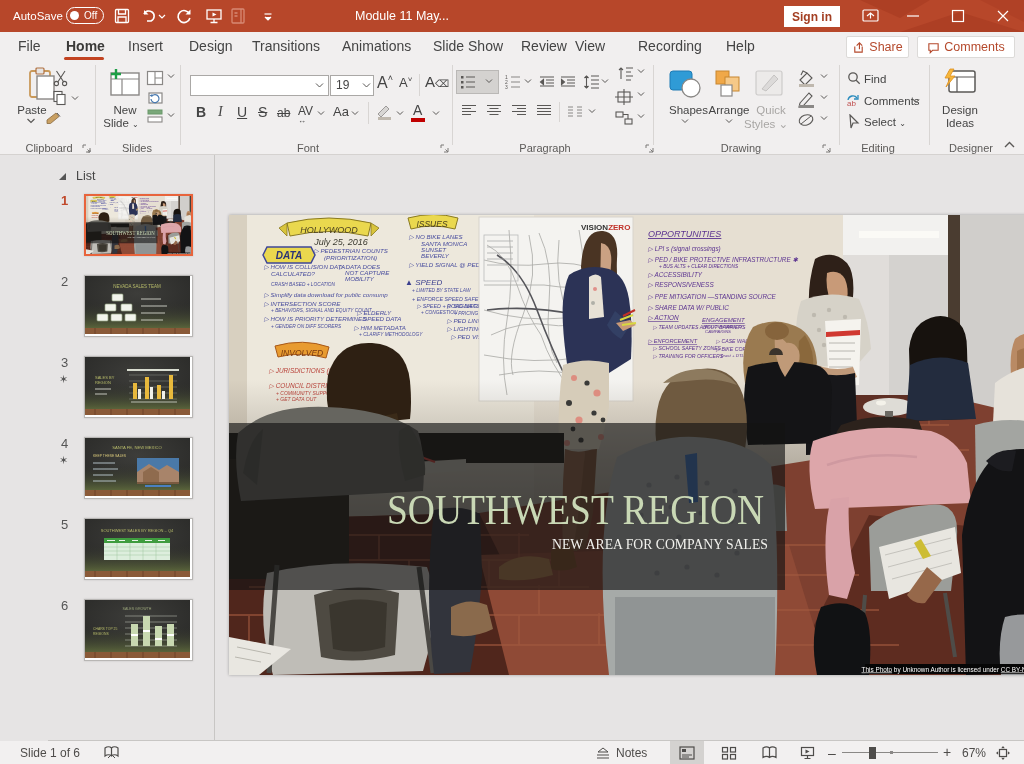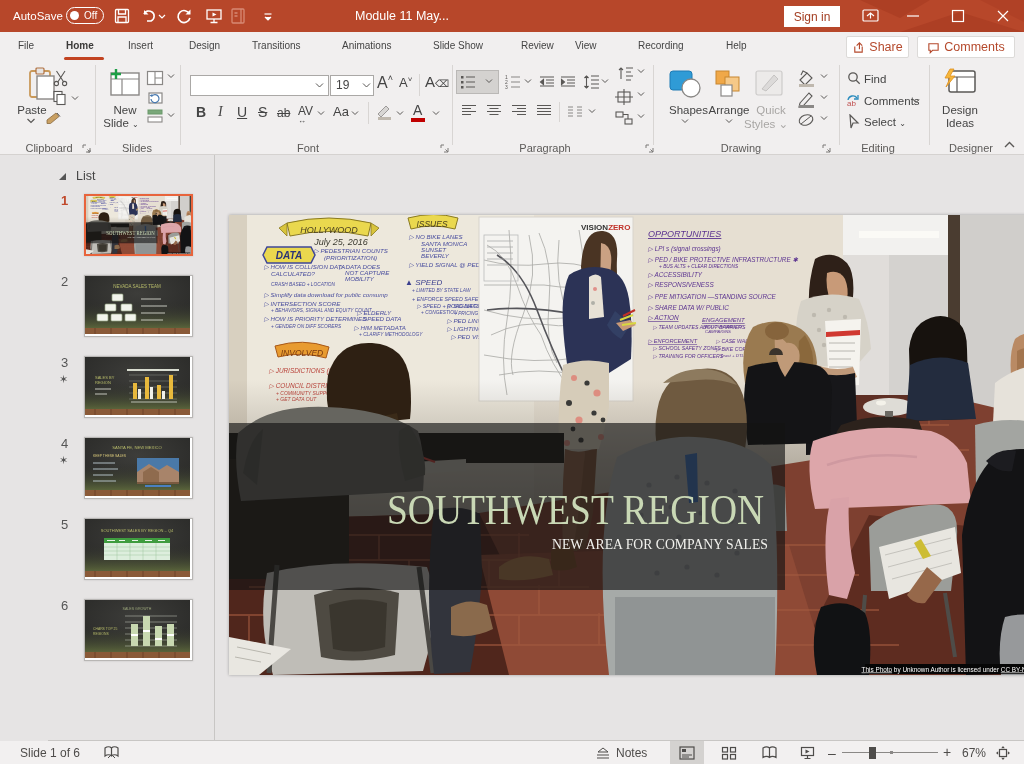--- a/index.html
+++ b/index.html
@@ -8,25 +8,25 @@
 
 #titlebar { position:absolute; left:0; top:0; width:1024px; height:32px; background:#b7472a; color:#fff; }
 .tb-item { position:absolute; top:0; height:32px; display:flex; align-items:center; color:#fff; }
 #autosave { left:13px; font-size:11.5px; }
 #as-toggle { position:absolute; left:66px; top:7px; width:38px; height:17px; border:1px solid #fff; border-radius:9px; }
 #as-knob { position:absolute; left:3px; top:3px; width:9px; height:9px; background:#fff; border-radius:50%; }
 #as-off { position:absolute; left:17px; top:2px; font-size:10px; color:#fff; }
 .qat { position:absolute; top:6px; width:20px; height:20px; }
 #title-text { position:absolute; left:355px; top:0; height:32px; line-height:32px; font-size:12.5px; color:#fff; }
 #searchbox { position:absolute; left:549px; top:6px; width:228px; height:21px; background:#f6cfc2; border:1px solid #e4a391; border-radius:3px; color:#6d2515; font-size:12px; display:flex; align-items:center; }
-#signin { position:absolute; left:784px; top:6px; width:56px; height:21px; background:#fff; color:#a33e22; font-size:12px; display:flex; align-items:center; justify-content:center; }
+#signin { position:absolute; left:784px; top:6px; width:56px; height:21px; background:#fff; color:#a33e22; font-size:12px; display:flex; align-items:center; justify-content:center;font-weight:bold; }
 .winbtn { position:absolute; top:0; width:30px; height:32px; display:flex; align-items:center; justify-content:center; }
 
 #tabrow { position:absolute; left:0; top:32px; width:1024px; height:28px; background:#f1efef; }
-.tab { position:absolute; top:0; height:28px; line-height:28px; font-size:10px; color:#444; }
+.tab { position:absolute; top:0; height:28px; line-height:28px; font-size:14px; color:#444; }
 #tab-home { font-weight:700; color:#3b3a39; }
 #tab-underline { position:absolute; left:64px; top:25px; width:40px; height:3px; background:#c24321; border-radius:2px; }
 .rbtn { position:absolute; top:4px; height:22px; background:#fff; border:1px solid #dcdad8; border-radius:2px; color:#b5492c; font-size:12.5px; display:flex; align-items:center; justify-content:center; gap:4px; }
 
 #ribbon { position:absolute; left:0; top:60px; width:1024px; height:95px; background:#f1efef; border-bottom:1px solid #d5d2d0; }
 .gsep { position:absolute; top:5px; width:1px; height:80px; background:#d8d5d3; }
 .glabel { position:absolute; top:82px; font-size:11px; color:#5c5a58; width:120px; text-align:center; transform:translateX(-50%); }
 .icbtn { position:absolute; color:#5a5856; }
 .ribtext { position:absolute; font-size:11.5px; color:#444; }
 

